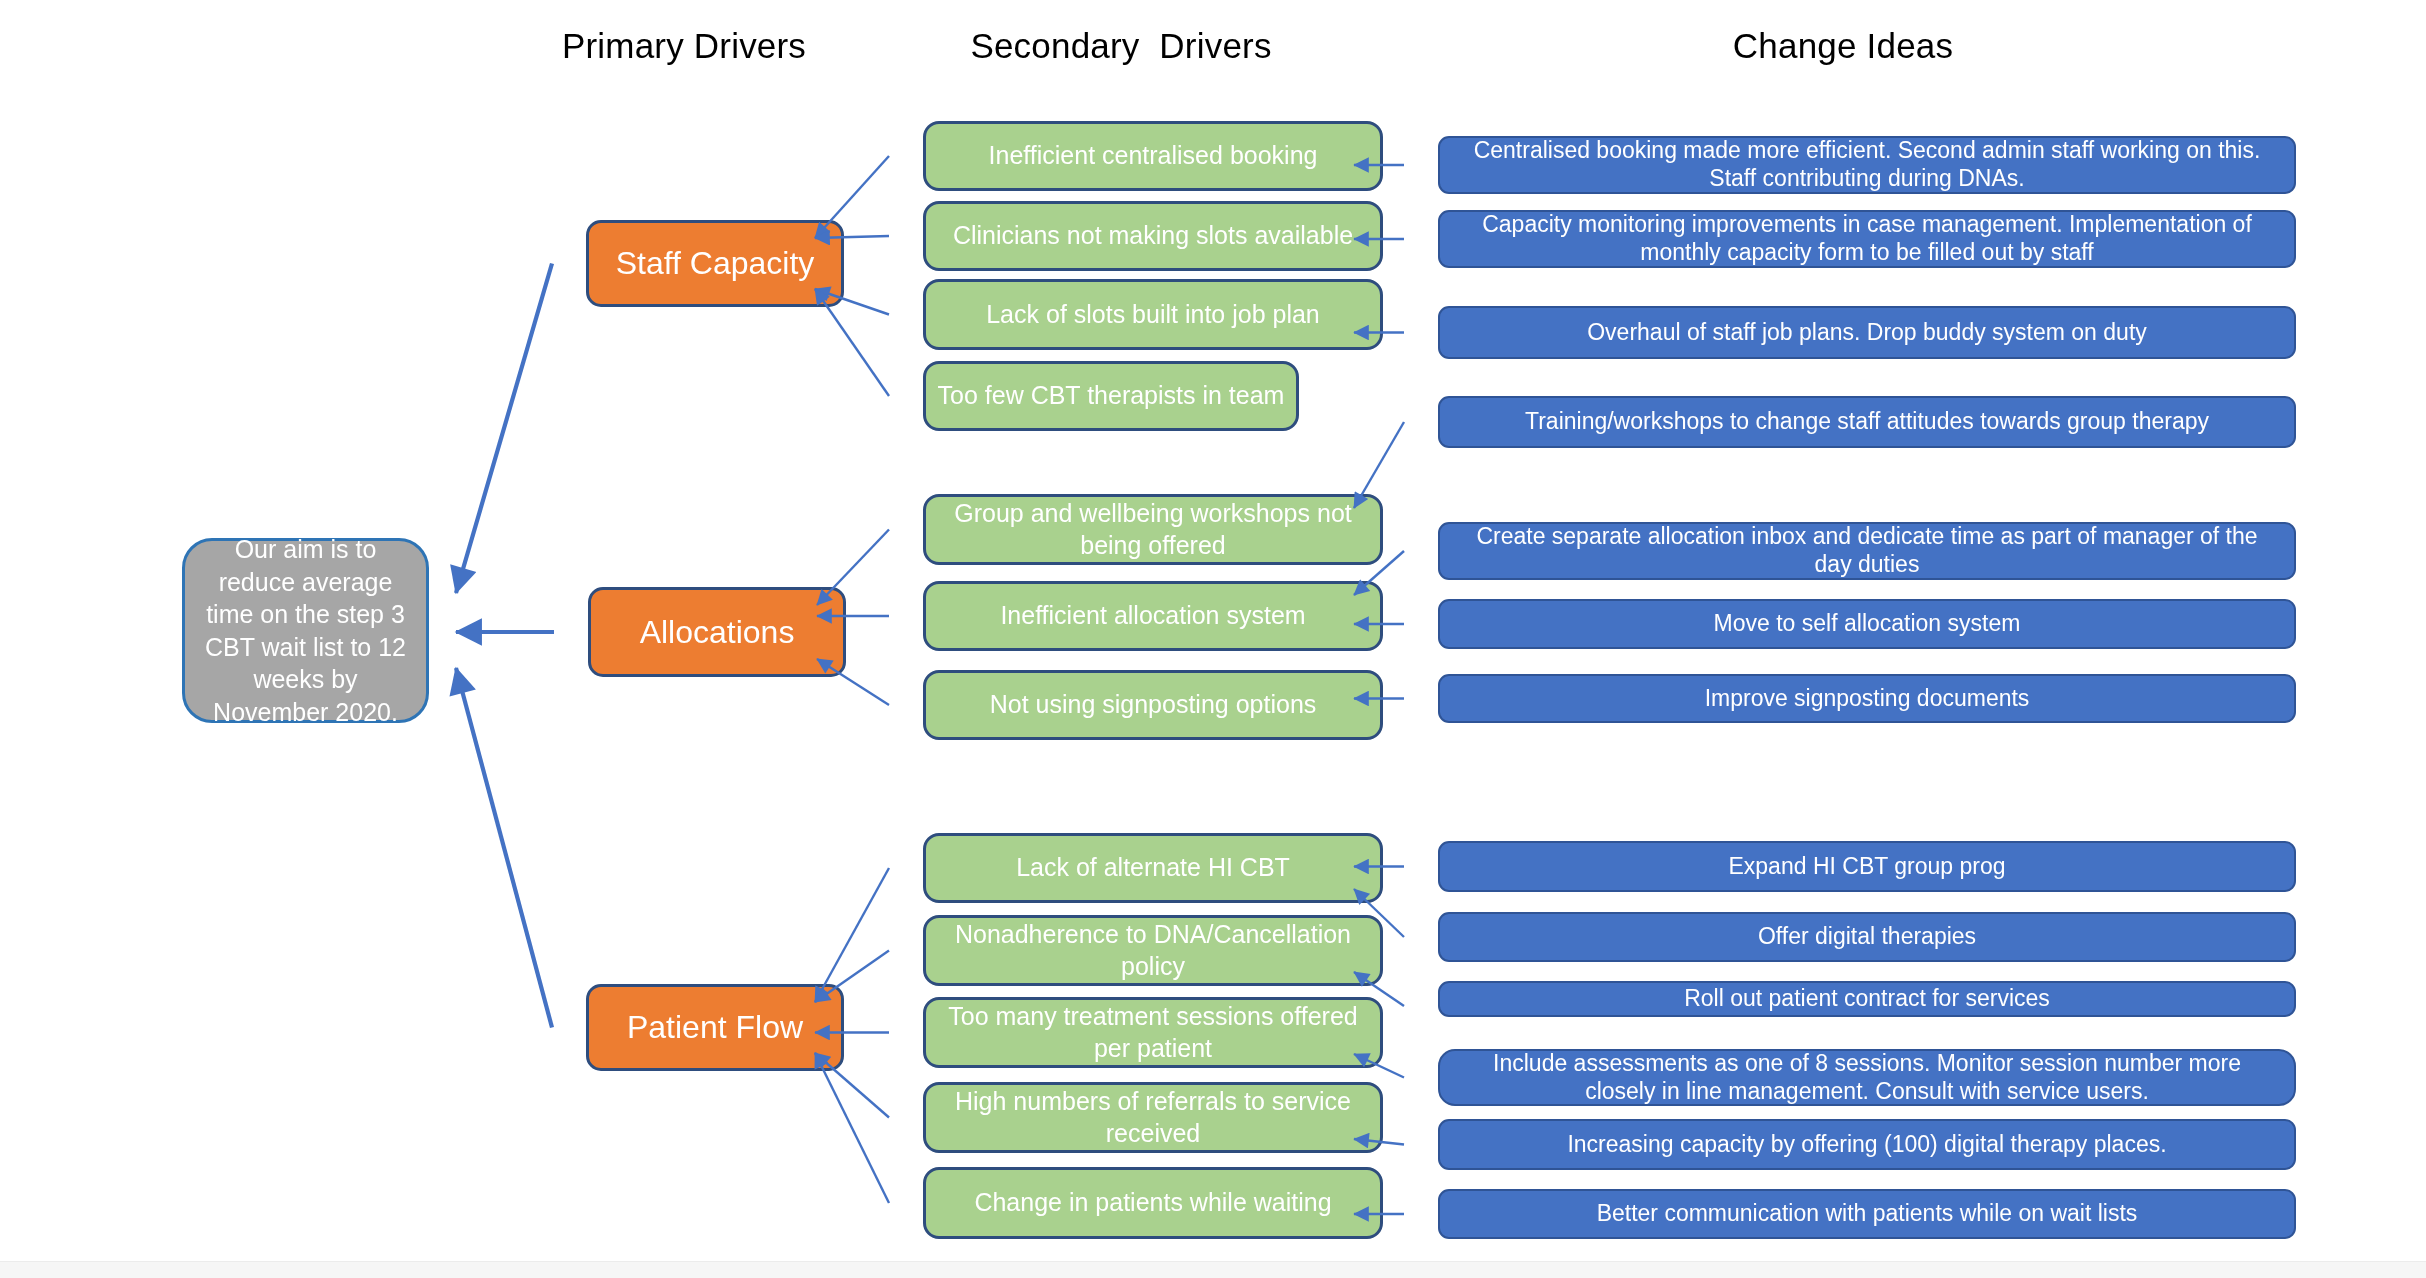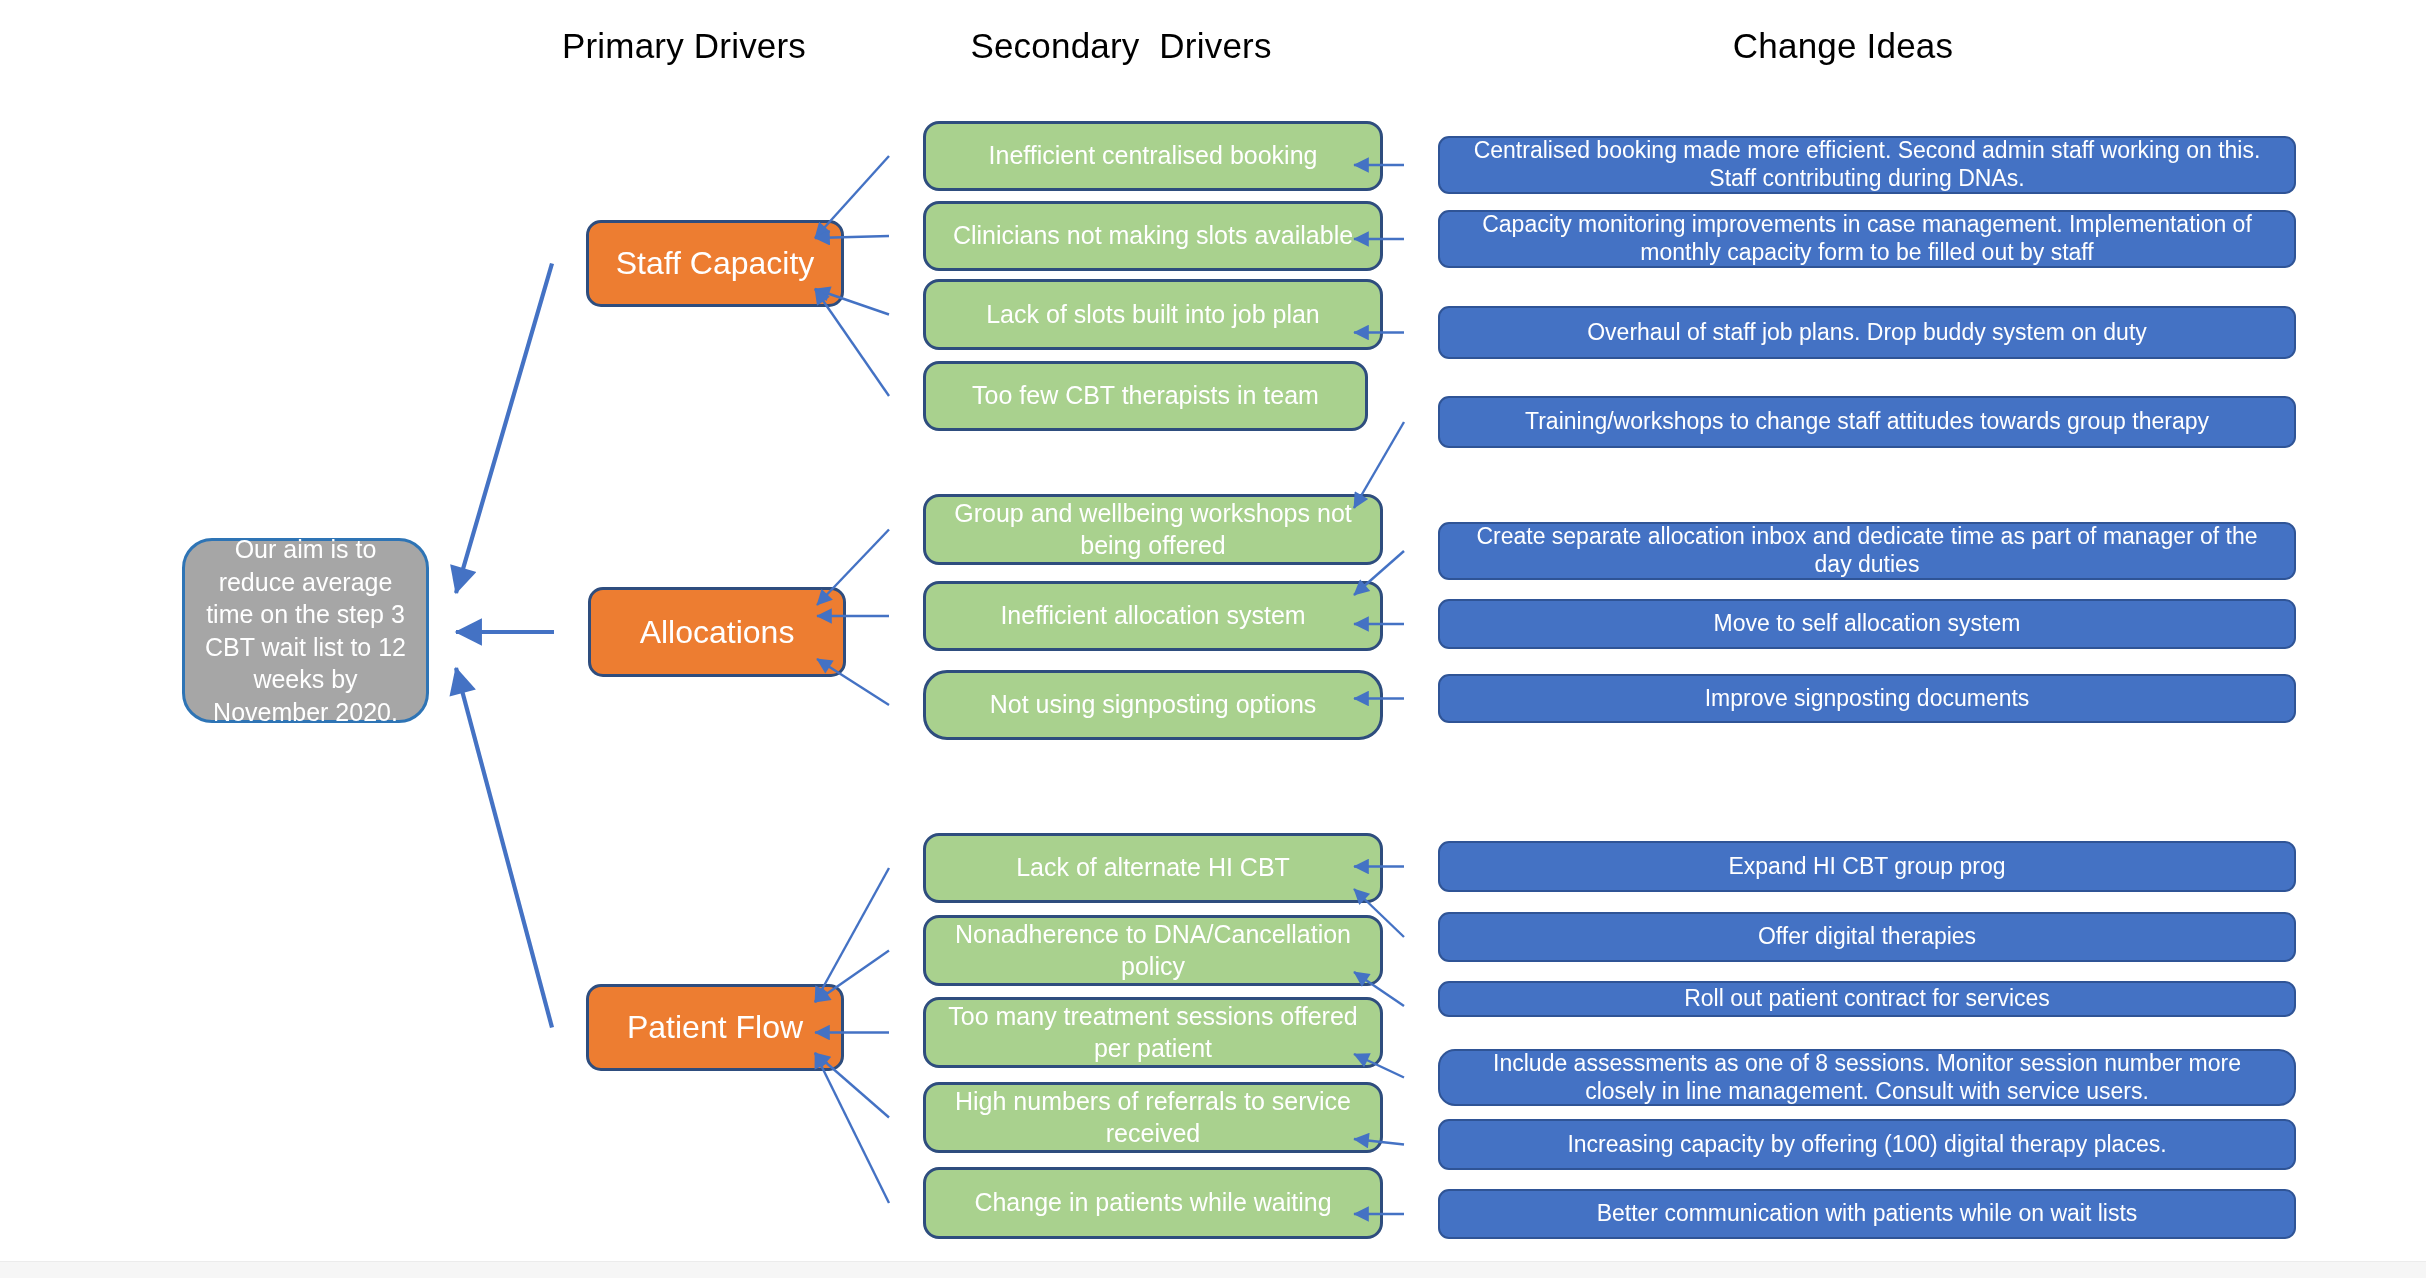--- a/index.html
+++ b/index.html
@@ -103,30 +103,30 @@
       </div>
       <div class="box secondary" style="left: 891px; top: 121px; width: 460px; height: 70px;">
         <span>Inefficient centralised booking</span>
       </div>
       <div class="box secondary" style="left: 891px; top: 201px; width: 460px; height: 70px;">
         <span>Clinicians not making slots available</span>
       </div>
       <div class="box secondary" style="left: 891px; top: 279px; width: 460px; height: 71px;">
         <span>Lack of slots built into job plan</span>
       </div>
-      <div class="box secondary" style="left: 891px; top: 361px; width: 445px; height: 70px;">
+      <div class="box secondary" style="left: 891px; top: 361px; width: 376px; height: 70px;">
         <span>Too few CBT therapists in team</span>
       </div>
       <div class="box secondary" style="left: 891px; top: 494px; width: 460px; height: 71px;">
         <span>Group and wellbeing workshops not being offered</span>
       </div>
       <div class="box secondary" style="left: 891px; top: 581px; width: 460px; height: 70px;">
         <span>Inefficient allocation system</span>
       </div>
-      <div class="box secondary" style="left: 891px; top: 670px; width: 460px; height: 70px; border-radius: 24px;">
+      <div class="box secondary" style="left: 891px; top: 670px; width: 460px; height: 70px;">
         <span>Not using signposting options</span>
       </div>
       <div class="box secondary" style="left: 891px; top: 833px; width: 460px; height: 70px;">
         <span>Lack of alternate HI CBT</span>
       </div>
       <div class="box secondary" style="left: 891px; top: 915px; width: 460px; height: 71px;">
         <span>Nonadherence to DNA/Cancellation policy</span>
       </div>
       <div class="box secondary" style="left: 891px; top: 997px; width: 460px; height: 71px; padding-left: 8px;">
         <span>Too many treatment sessions offered per patient</span>

